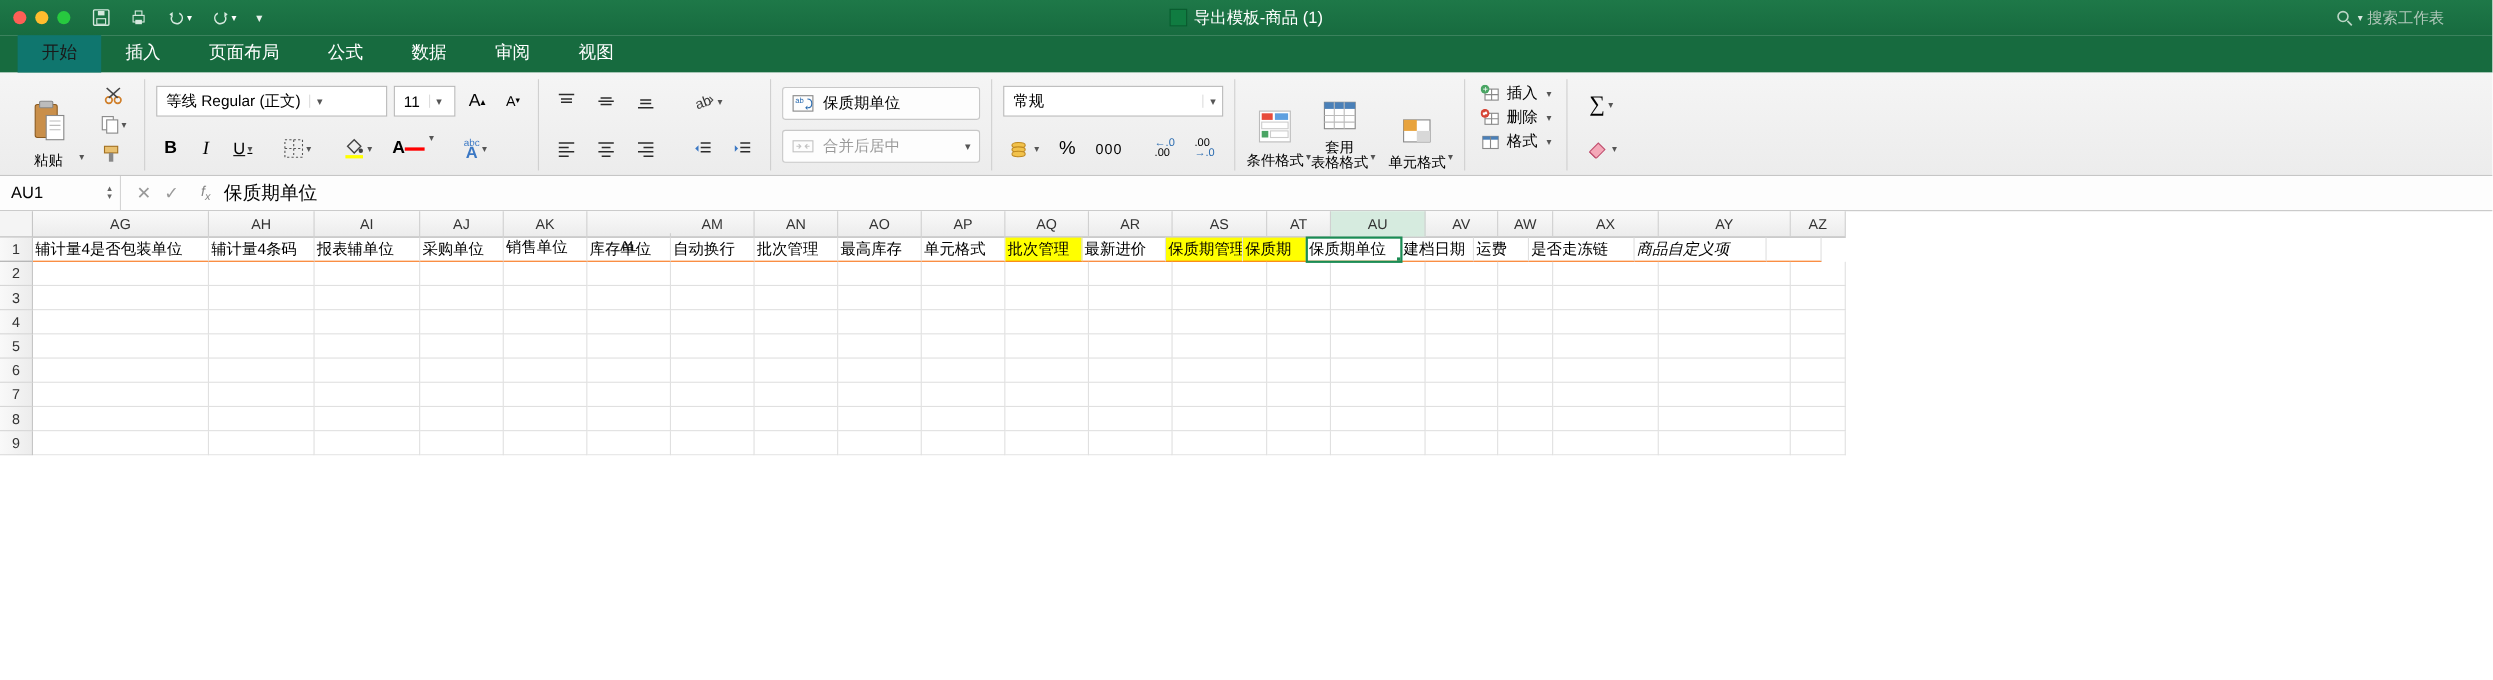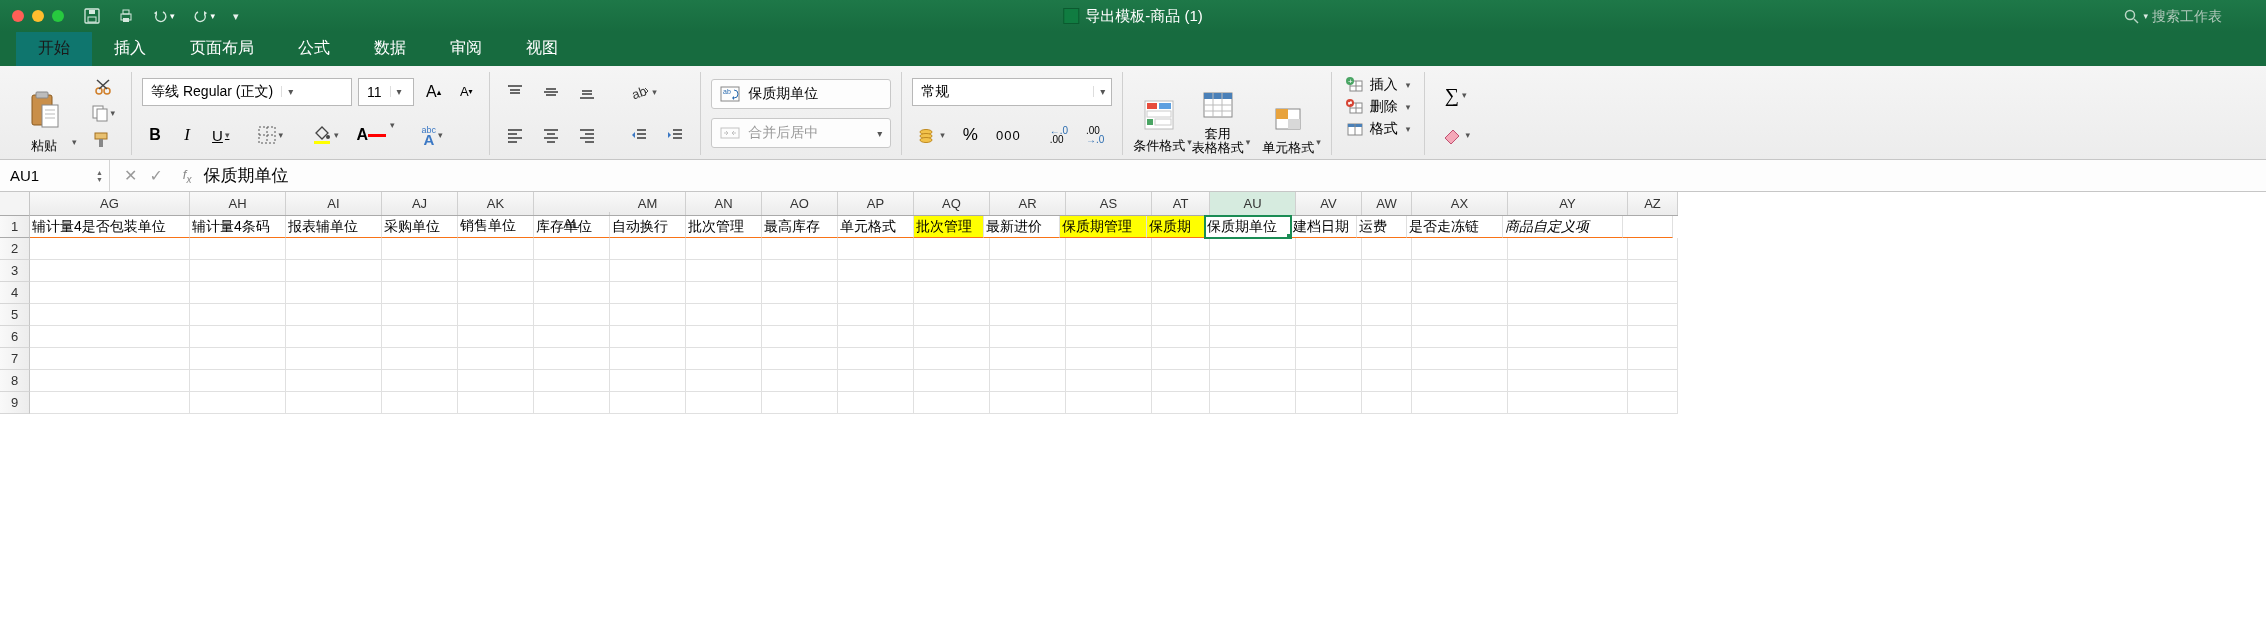--- a/index.html
+++ b/index.html
@@ -518,21 +518,21 @@
         <div class="gcell" style="width: 96px;">报表辅单位</div>
         <div class="gcell" style="width: 76px;">采购单位</div>
         <div class="gcell" style="width: 76px; font-family: Liberation Mono, monospace;">销售单位</div>
         <div class="gcell" style="width: 76px;">库存单位</div>
         <div class="gcell" style="width: 76px;">自动换行</div>
         <div class="gcell" style="width: 76px;">批次管理</div>
         <div class="gcell" style="width: 76px;">最高库存</div>
         <div class="gcell" style="width: 76px;">单元格式</div>
         <div class="gcell hl" style="width: 70px;">批次管理</div>
         <div class="gcell" style="width: 76px;">最新进价</div>
-        <div class="gcell hl" style="width: 87px;">保质期管理</div>
+        <div class="gcell hl" style="width: 70px;">保质期管理</div>
         <div class="gcell hl" style="width: 58px;">保质期</div>
         <div class="gcell sel" style="width: 86px;">保质期单位</div>
         <div class="gcell" style="width: 66px;">建档日期</div>
         <div class="gcell" style="width: 50px;">运费</div>
         <div class="gcell" style="width: 96px;">是否走冻链</div>
         <div class="gcell" style="width: 120px; font-style: italic;">商品自定义项</div>
         <div class="gcell" style="width: 50px;"></div>
       </div>
       <div class="grow">
         <div class="gcell" style="width: 160px;"></div>

